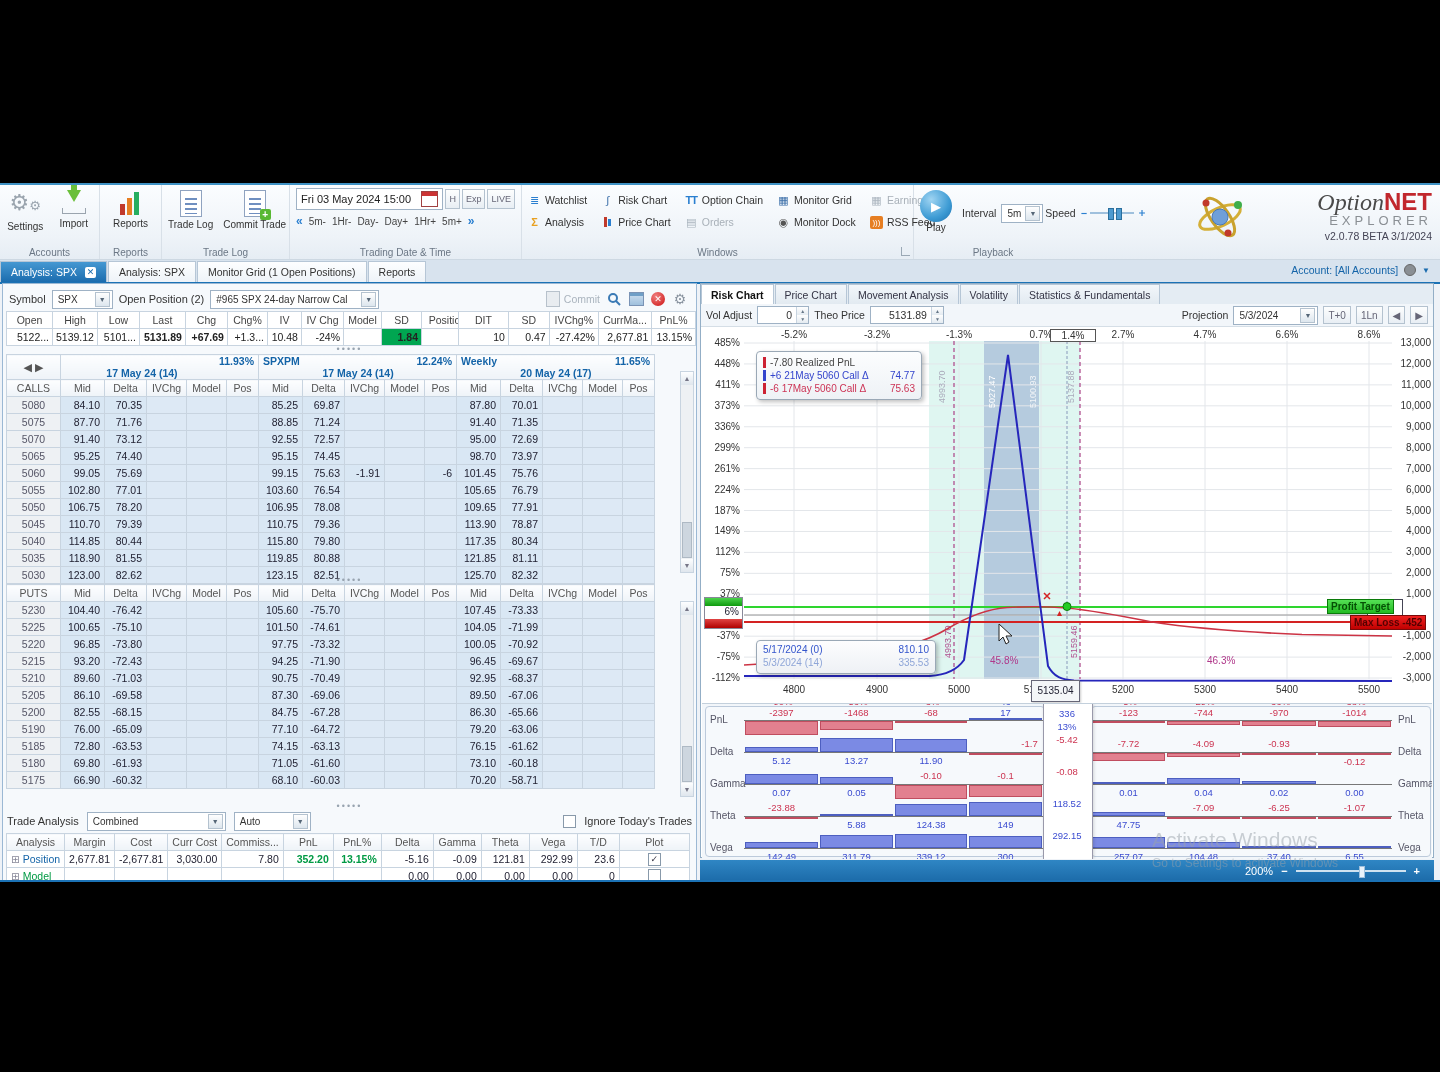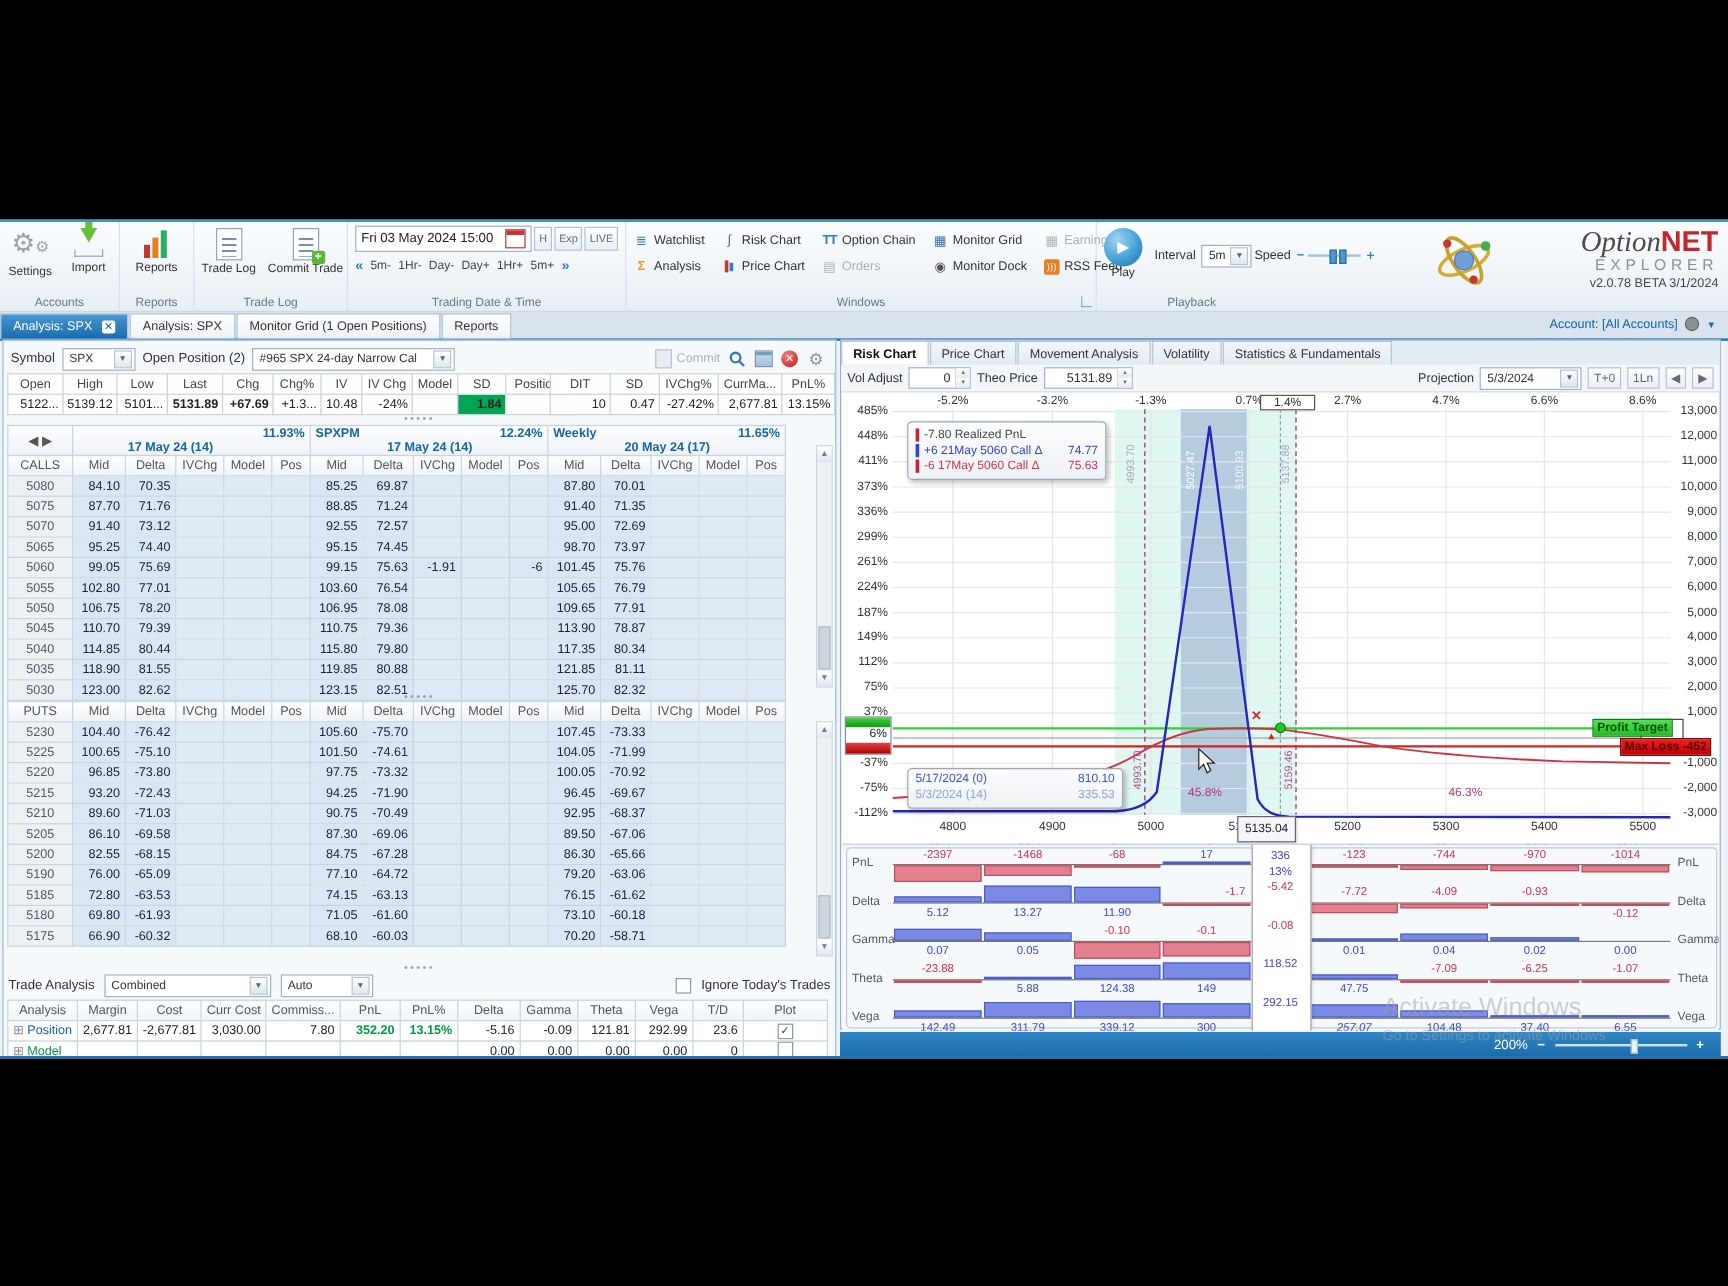--- a/index.html
+++ b/index.html
@@ -1344,21 +1344,21 @@
           <div class="grlabel" style="top: 138px; left: 696px;">Vega</div>
           <div class="gbar gb-pos" style="left: 43px; width: 73px; height: 6px; top: 138px;"></div>
           <div class="gval gv-pos" style="left: 42px; width: 75px; top: 147px;">142.49</div>
           <div class="gbar gb-pos" style="left: 118px; width: 73px; height: 13px; top: 131px;"></div>
           <div class="gval gv-pos" style="left: 117px; width: 75px; top: 147px;">311.79</div>
           <div class="gbar gb-pos" style="left: 193px; width: 72px; height: 14px; top: 130px;"></div>
           <div class="gval gv-pos" style="left: 192px; width: 74px; top: 147px;">339.12</div>
           <div class="gbar gb-pos" style="left: 267px; width: 73px; height: 12px; top: 132px;"></div>
           <div class="gval gv-pos" style="left: 266px; width: 75px; top: 147px;">300</div>
           <div class="gbar gb-pos" style="left: 390px; width: 73px; height: 11px; top: 133px;"></div>
-          <div class="gval gv-pos" style="left: 389px; width: 75px; top: 147px; font-style: italic;">257.07</div>
+          <div class="gval gv-pos" style="left: 389px; width: 75px; top: 147px;">257.07</div>
           <div class="gbar gb-pos" style="left: 465px; width: 73px; height: 6px; top: 138px;"></div>
           <div class="gval gv-pos" style="left: 464px; width: 75px; top: 147px;">104.48</div>
           <div class="gbar gb-pos" style="left: 540px; width: 74px; height: 2px; top: 142px;"></div>
           <div class="gval gv-pos" style="left: 539px; width: 76px; top: 147px;">37.40</div>
           <div class="gbar gb-pos" style="left: 616px; width: 73px; height: 2px; top: 142px;"></div>
           <div class="gval gv-pos" style="left: 615px; width: 75px; top: 147px;">6.55</div>
           <div class="gval gv-pos" style="left: 341px; width: 48px; top: 126px; z-index: 7;">292.15</div>
         </div>
     </div>
   </div>

